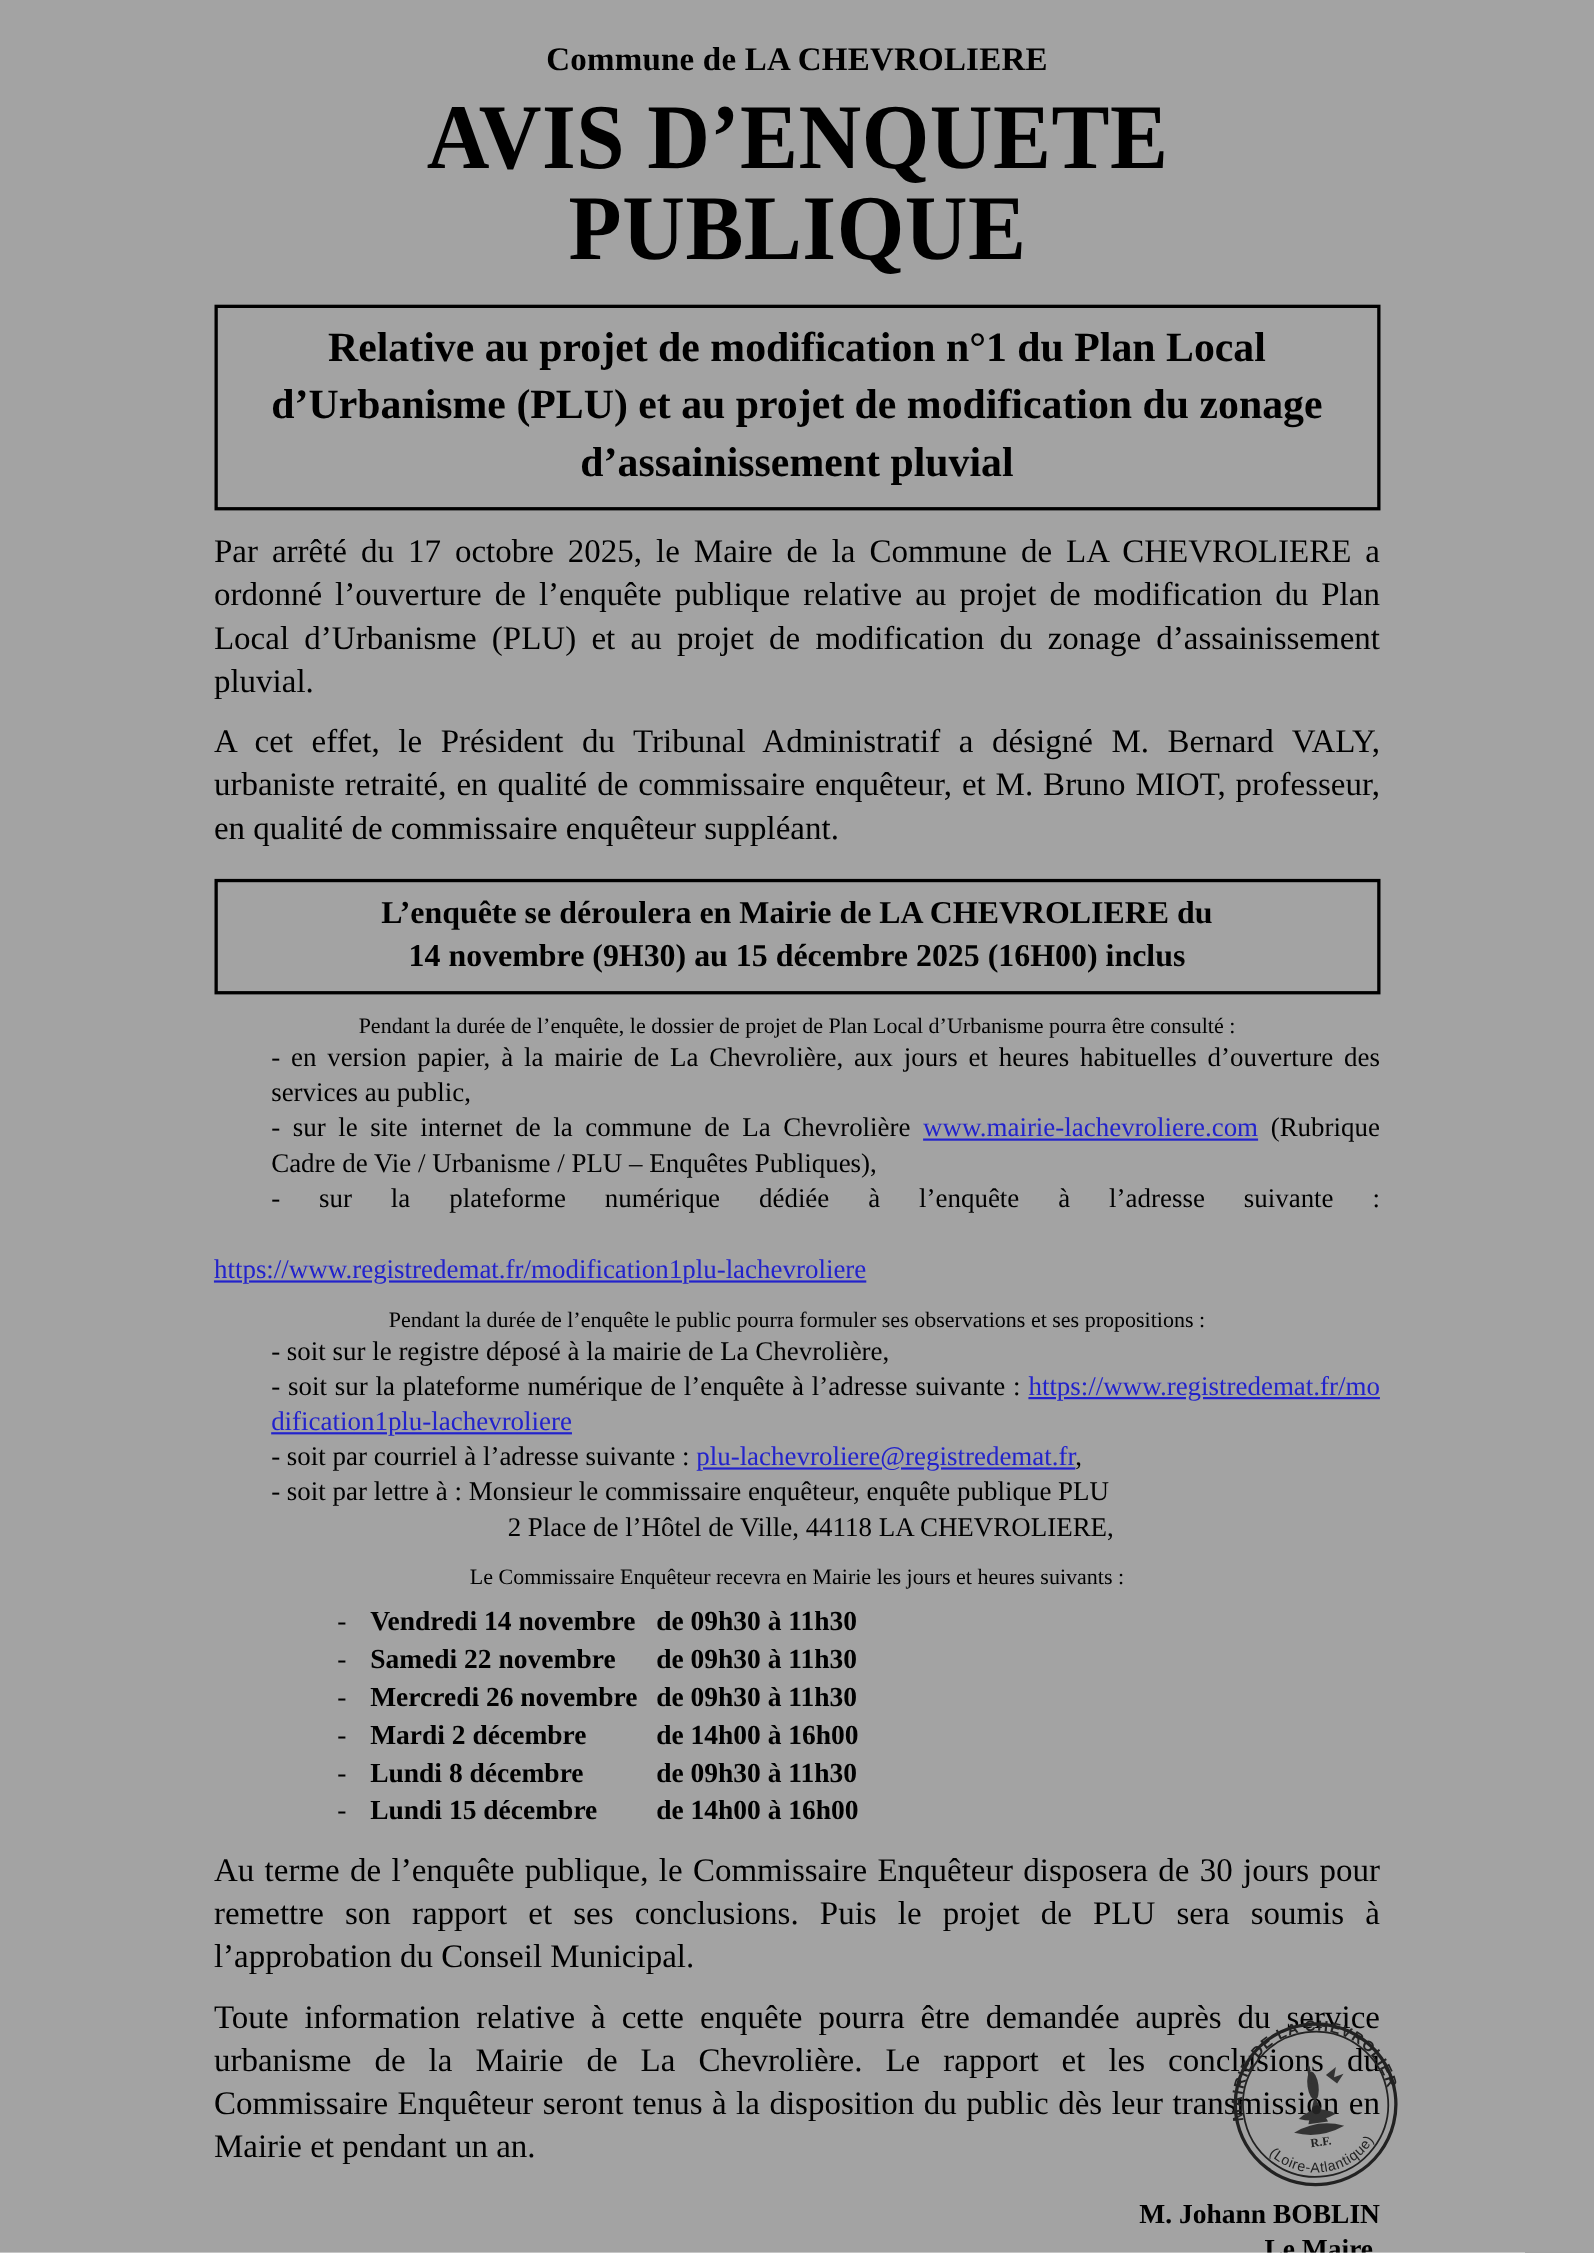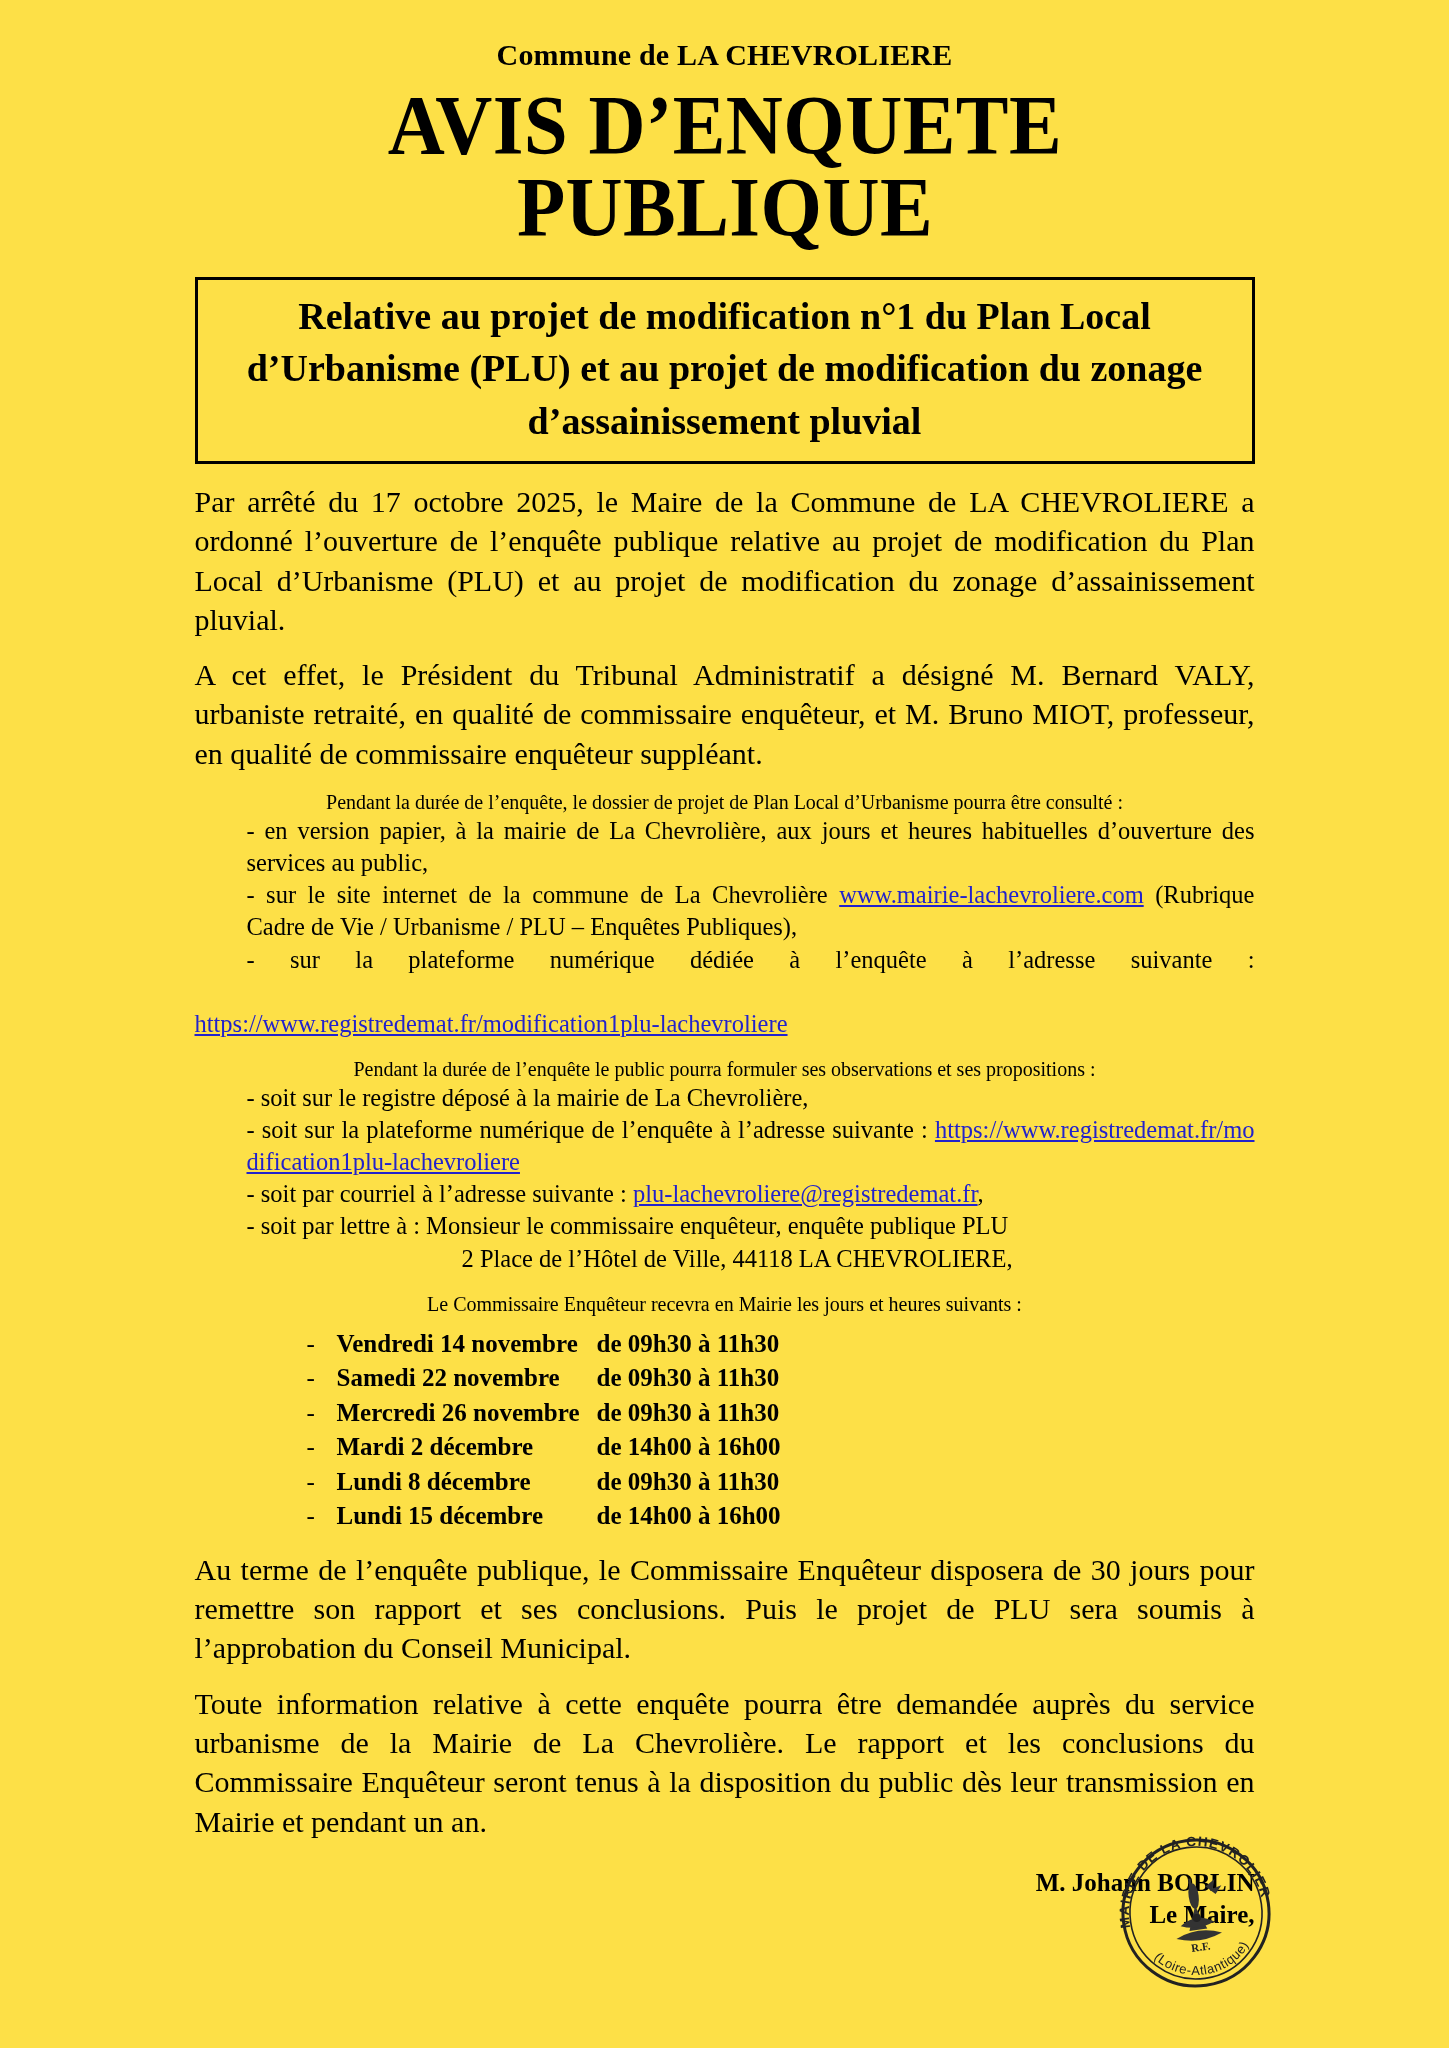--- a/index.html
+++ b/index.html
@@ -9,21 +9,21 @@
   }
   body {
     font-family: "Liberation Serif", "DejaVu Serif", serif;
     color: #000000;
   }
   #page {
     position: relative;
     width: 1449px;
     height: 2048px;
     margin: 0 auto;
-    background: #fde047;
+    background: #a3a3a3;
     overflow: hidden;
     box-sizing: border-box;
     padding: 0 38px;
   }
   .content {
     width: 1060px;
     margin: 0 auto;
     position: relative;
   }
 
@@ -190,20 +190,24 @@
     <div class="titlebox first">
       <span class="ln">Relative au projet de modification n°1 du Plan Local</span>
       <span class="ln">d’Urbanisme (PLU) et au projet de modification du zonage</span>
       <span class="ln">d’assainissement pluvial</span>
     </div>
 
     <p class="body first-after-box">Par arrêté du 17 octobre 2025, le Maire de la Commune de LA CHEVROLIERE a ordonné l’ouverture de l’enquête publique relative au projet de modification du Plan Local d’Urbanisme (PLU) et au projet de modification du zonage d’assainissement pluvial.</p>
 
     <p class="body">A cet effet, le Président du Tribunal Administratif a désigné M. Bernard VALY, urbaniste retraité, en qualité de commissaire enquêteur, et M. Bruno MIOT, professeur, en qualité de commissaire enquêteur suppléant.</p>
 
+    <div class="titlebox second">
+      <span class="ln">L’enquête se déroulera en Mairie de LA CHEVROLIERE du</span>
+      <span class="ln">14 novembre (9H30) au 15 décembre 2025 (16H00) inclus</span>
+    </div>
 
     <div class="lead">Pendant la durée de l’enquête, le dossier de projet de Plan Local d’Urbanisme pourra être consulté :</div>
 
     <ul class="dashlist">
       <li>
         <span>- en version papier, à la mairie de La Chevrolière, aux jours et heures habituelles d’ouverture des services au public,</span>
       </li>
       <li>
         <span>- sur le site internet de la commune de La Chevrolière </span><a class="link" href="#">www.mairie-lachevroliere.com</a><span> (Rubrique Cadre de Vie / Urbanisme / PLU – Enquêtes Publiques),</span>
       </li>

